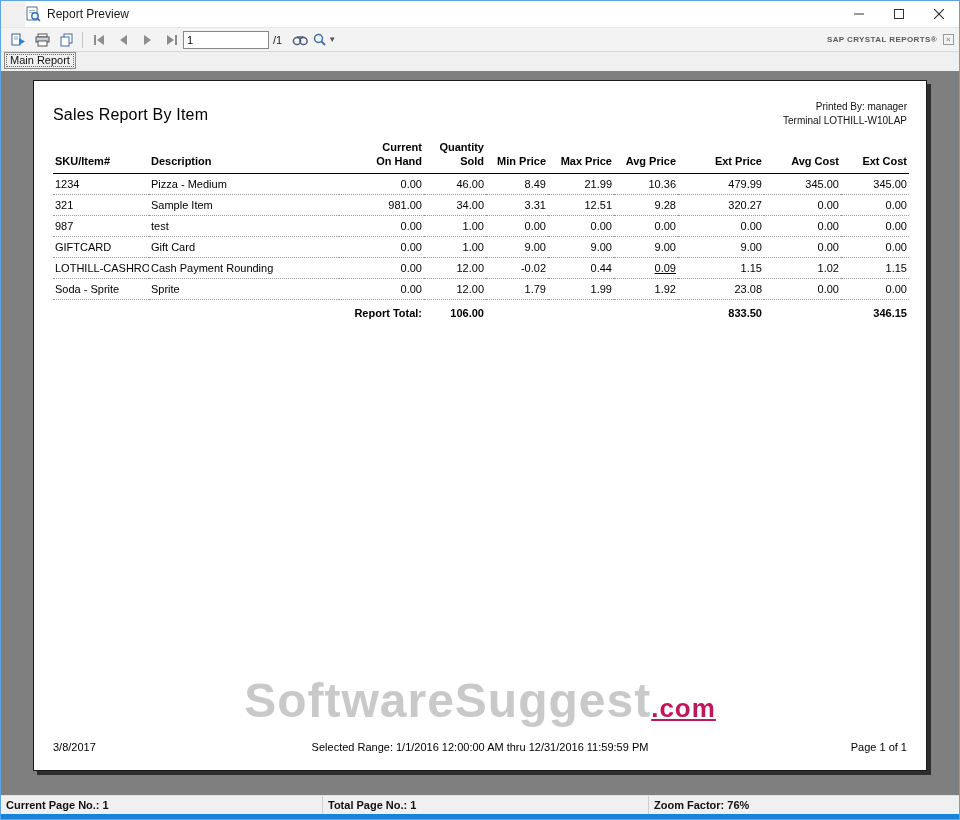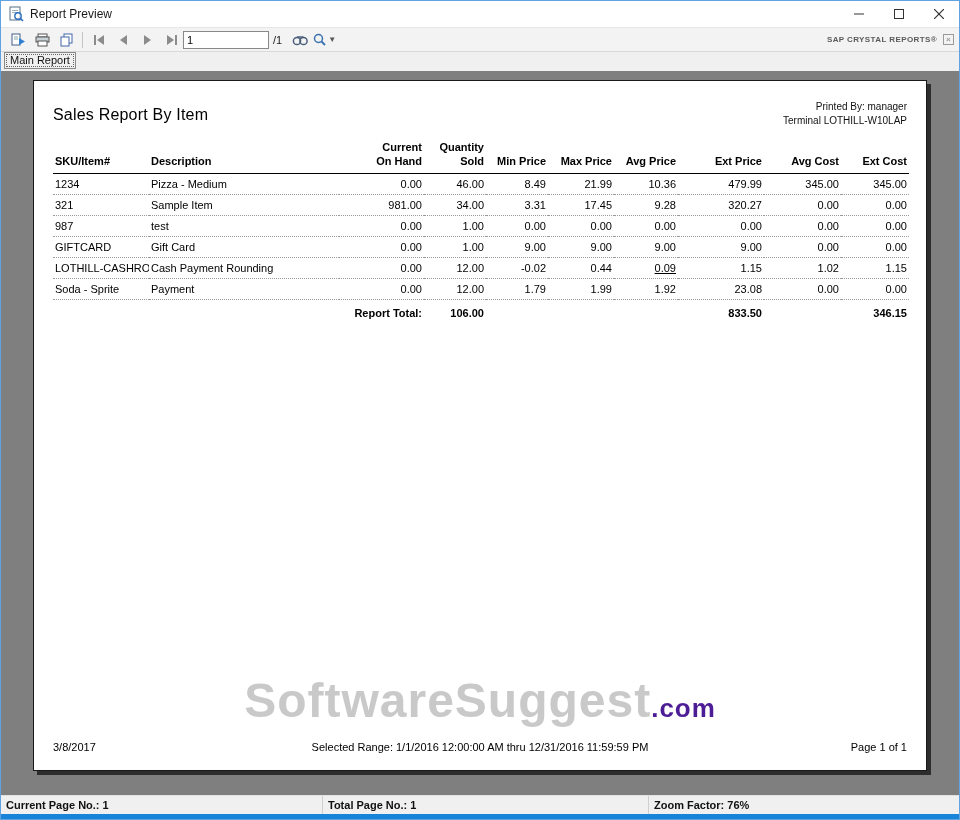--- a/index.html
+++ b/index.html
@@ -1,21 +1,21 @@
 <!DOCTYPE html>
 <html><head>
 <meta charset="utf-8">
 <style>
   * { margin:0; padding:0; box-sizing:border-box; }
   html,body { width:960px; height:820px; overflow:hidden; font-family:"Liberation Sans", sans-serif; background:#fff; }
 
   .window { width:960px; height:820px; display:flex; flex-direction:column; background:#f0f0f0; border:1px solid #5fa3e3; position:relative; }
 
   
-  .titlebar { height:26px; background:#ffffff; display:flex; align-items:center; padding-left:7px; flex:0 0 auto; }
+  .titlebar { height:26px; background:#ffffff; display:flex; align-items:center; flex:0 0 auto;margin-left:24px; }
   .titlebar-icon { width:16px; height:16px; display:inline-flex; }
   .title-text { font-size:12px; color:#1a1a1a; margin-left:6px; }
   .win-controls { margin-left:auto; display:flex; height:100%; }
   .win-btn { width:40px; height:100%; display:flex; align-items:center; justify-content:center; color:#222; cursor:default; }
 
   
   .toolbar { height:25px; background:#f3f3f3; border-top:1px solid #e6e6e6; border-bottom:1px solid #d9d9d9; display:flex; align-items:center; padding:0 5px; flex:0 0 auto; }
   .tool-btn { min-width:22px; height:21px; display:flex; align-items:center; justify-content:center; margin:0 1px; }
   .separator { width:1px; height:16px; background:#c6c6c6; margin:0 4px; }
   .page-input { width:86px; height:18px; border:1px solid #888; background:#fff; font-size:11px; padding:1px 3px; font-family:"Liberation Sans", sans-serif; }
@@ -35,21 +35,21 @@
   .report-header { display:flex; justify-content:space-between; align-items:flex-start; }
   .report-title { font-size:16px; color:#000; letter-spacing:0.2px; padding-top:6px; }
   .printed-info { text-align:right; font-size:10px; color:#111; line-height:1.35; }
 
   table.report { border-collapse:collapse; table-layout:fixed; width:856px; margin-top:12px; }
   table.report th { font-size:11px; font-weight:bold; color:#000; border-bottom:1px solid #000; vertical-align:bottom; padding:2px 2px 4px; white-space:pre-line; line-height:1.25; }
   table.report td { font-size:11px; color:#000; padding:4px 2px 4px; border-bottom:1px dotted #999; overflow:hidden; white-space:nowrap; }
   table.report tr.total-row td { border-bottom:none; font-weight:bold; padding-top:7px; }
 
   .watermark { position:absolute; left:0; right:0; bottom:42px; text-align:center; font-weight:bold; color:#c9c9c9; font-size:48px; letter-spacing:1px; pointer-events:none; }
-  .watermark .suffix { font-size:26px; color:#4c1d95; }
+  .watermark .suffix { font-size:26px; color:#be185d;text-decoration:underline; }
 
   .page-footer { position:absolute; left:19px; right:19px; bottom:17px; display:flex; font-size:11px; color:#000; }
   .page-footer .f-left { flex:1; text-align:left; }
   .page-footer .f-center { flex:0 0 auto; text-align:center; }
   .page-footer .f-right { flex:1; text-align:right; }
 
   
   .statusbar { height:19px; background:#f0f0f0; border-top:1px solid #e2e2e2; display:flex; align-items:center; font-size:11px; color:#111; flex:0 0 auto; }
   .status-pane { height:100%; display:flex; align-items:center; padding:5px 5px; border-right:1px solid #cfcfcf;font-weight:bold; }
   .status-pane.p1 { width:322px; }
@@ -219,21 +219,21 @@
               <td style="text-align: right;">479.99</td>
               <td style="text-align: right;">345.00</td>
               <td style="text-align: right;">345.00</td>
             </tr>
             <tr>
               <td style="text-align: left;">321</td>
               <td style="text-align: left;">Sample Item</td>
               <td style="text-align: right;">981.00</td>
               <td style="text-align: right;">34.00</td>
               <td style="text-align: right;">3.31</td>
-              <td style="text-align: right;">17.45</td>
+              <td style="text-align: right;">12.51</td>
               <td style="text-align: right;">9.28</td>
               <td style="text-align: right;">320.27</td>
               <td style="text-align: right;">0.00</td>
               <td style="text-align: right;">0.00</td>
             </tr>
             <tr>
               <td style="text-align: left;">987</td>
               <td style="text-align: left;">test</td>
               <td style="text-align: right;">0.00</td>
               <td style="text-align: right;">1.00</td>
@@ -263,21 +263,21 @@
               <td style="text-align: right;">12.00</td>
               <td style="text-align: right;">-0.02</td>
               <td style="text-align: right;">0.44</td>
               <td style="text-align: right; text-decoration: underline;">0.09</td>
               <td style="text-align: right;">1.15</td>
               <td style="text-align: right;">1.02</td>
               <td style="text-align: right;">1.15</td>
             </tr>
             <tr>
               <td style="text-align: left;">Soda - Sprite</td>
-              <td style="text-align: left;">Payment</td>
+              <td style="text-align: left;">Sprite</td>
               <td style="text-align: right;">0.00</td>
               <td style="text-align: right;">12.00</td>
               <td style="text-align: right;">1.79</td>
               <td style="text-align: right;">1.99</td>
               <td style="text-align: right;">1.92</td>
               <td style="text-align: right;">23.08</td>
               <td style="text-align: right;">0.00</td>
               <td style="text-align: right;">0.00</td>
             </tr>
             <tr class="total-row">

